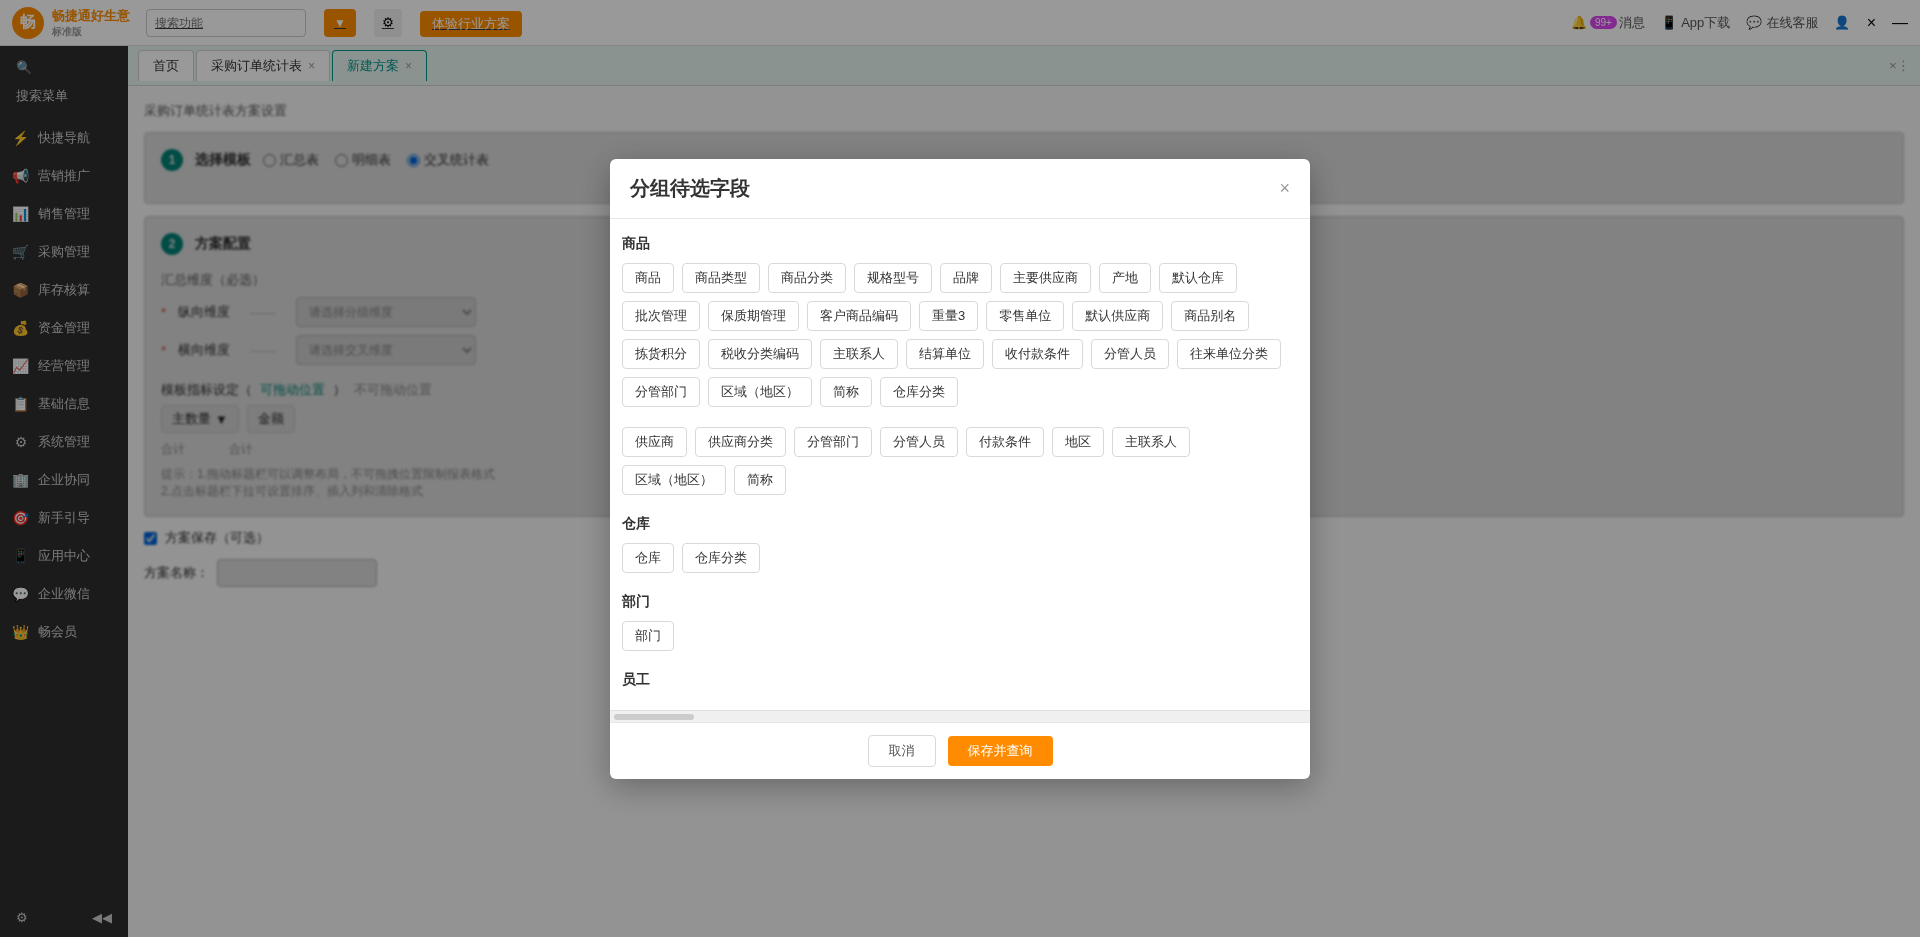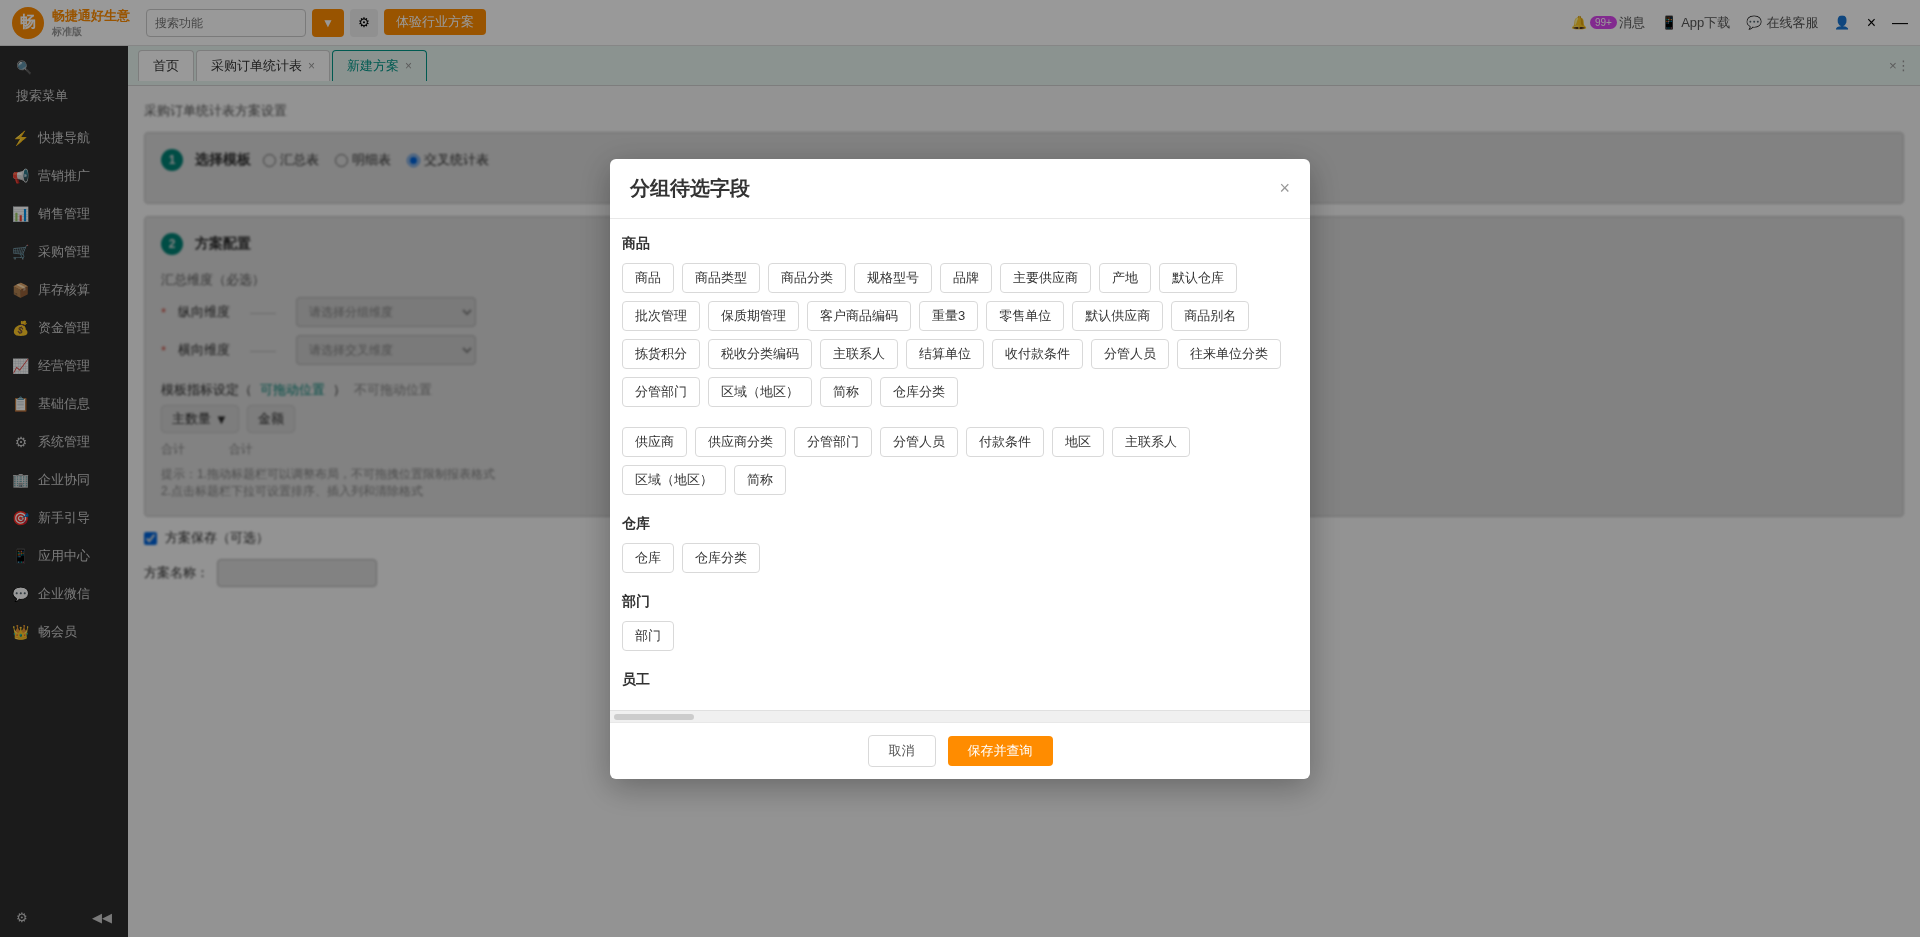--- a/index.html
+++ b/index.html
@@ -11,21 +11,21 @@
     .main-area { display: flex; flex: 1; overflow: hidden; }
     .sidebar { width: 128px; background: #2d2d2d; display: flex; flex-direction: column; overflow: hidden; }
     .content-area { flex: 1; display: flex; flex-direction: column; background: #f5f5f5; }
     .tab-bar { height: 40px; background: #e8f5f0; display: flex; align-items: center; padding: 14px 10px; border-bottom: 1px solid #d0d0d0; }
     .page-content { flex: 1; padding: 16px; overflow: auto; position: relative; }
     .bottom-bar { height: 40px; background: #2d2d2d; display: flex; align-items: center; justify-content: space-between; padding: 0 16px; }
 
     
     .logo-area { display: flex; align-items: center; gap: 8px; color: #ff8c00; font-weight: bold; font-size: 15px; }
     .logo-icon { width: 32px; height: 32px; background: #ff8c00; border-radius: 50%; display: flex; align-items: center; justify-content: center; color: white; font-size: 16px; }
-    .top-search { display: flex; align-items: flex-start; gap: 6px; }
+    .top-search { display: flex; align-items: flex-end; gap: 18px; text-decoration: underline; }
     .top-search input { width: 160px; height: 28px; border: 1px solid #ccc; border-radius: 4px; padding: 0 8px; font-size: 12px; }
     .top-search-btn { height: 28px; padding: 0 10px; background: #ff8c00; color: white; border: none; border-radius: 4px; cursor: pointer; font-size: 12px; }
     .top-right { display: flex; align-items: center; gap: 16px; font-size: 13px; color: #555; }
     .notif-badge { background: #d946ef; color: white; border-radius: 10px; padding: 1px 5px; font-size: 10px; }
     .gear-btn { width: 28px; height: 28px; background: #f0f0f0; border: none; border-radius: 4px; cursor: pointer; }
     .experience-btn { background: #ff8c00; color: white; border: none; border-radius: 4px; padding: 4px 12px; cursor: pointer; font-size: 13px; }
 
     
     .sidebar-search { padding: 8px; }
     .sidebar-search span { display: flex; align-items: center; gap: 4px; color: #ccc; font-size: 13px; padding: 6px 8px; cursor: pointer; }

